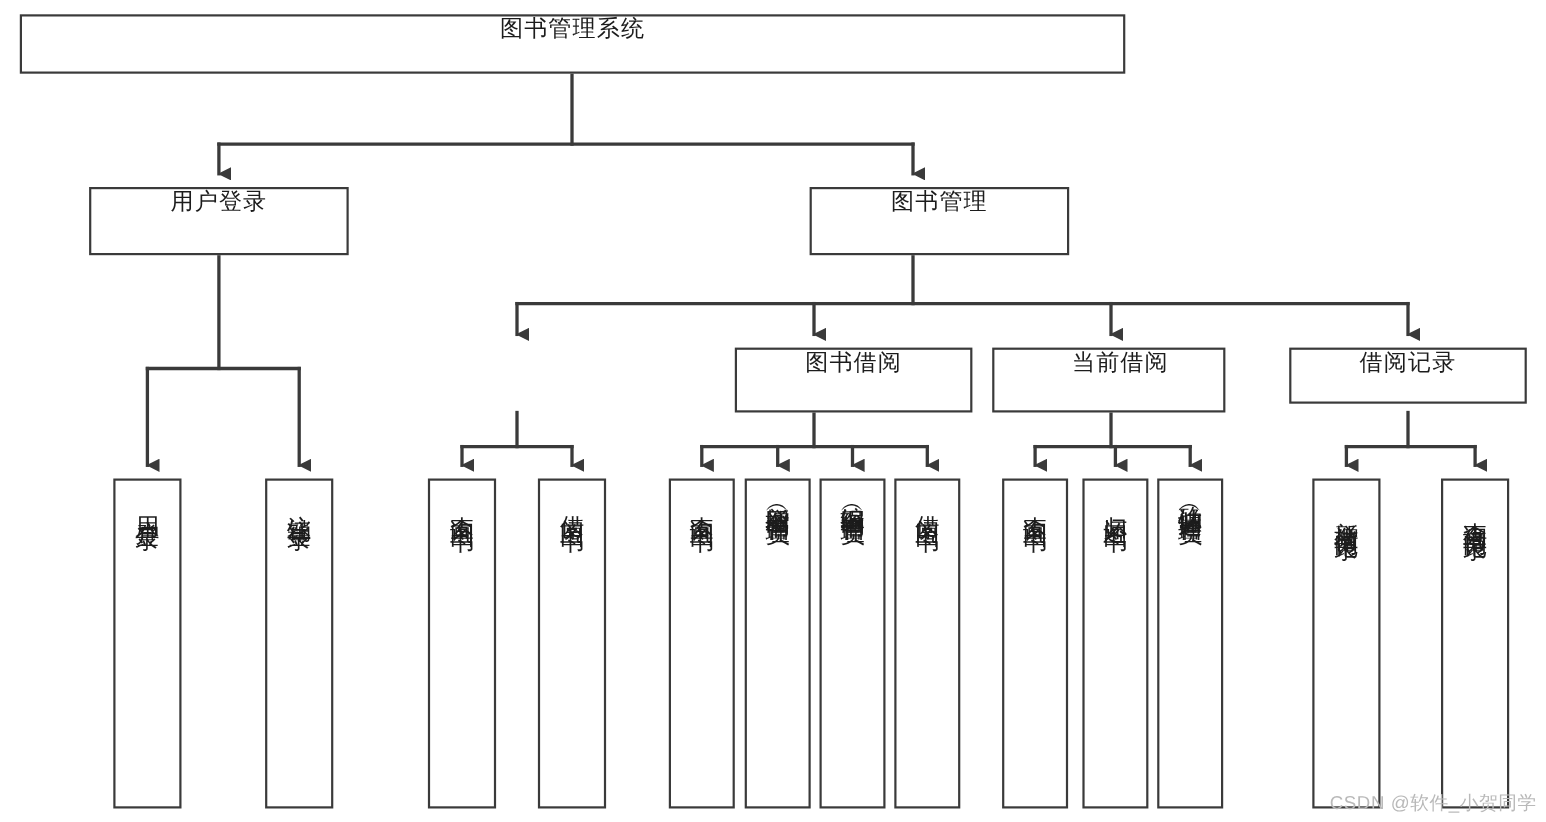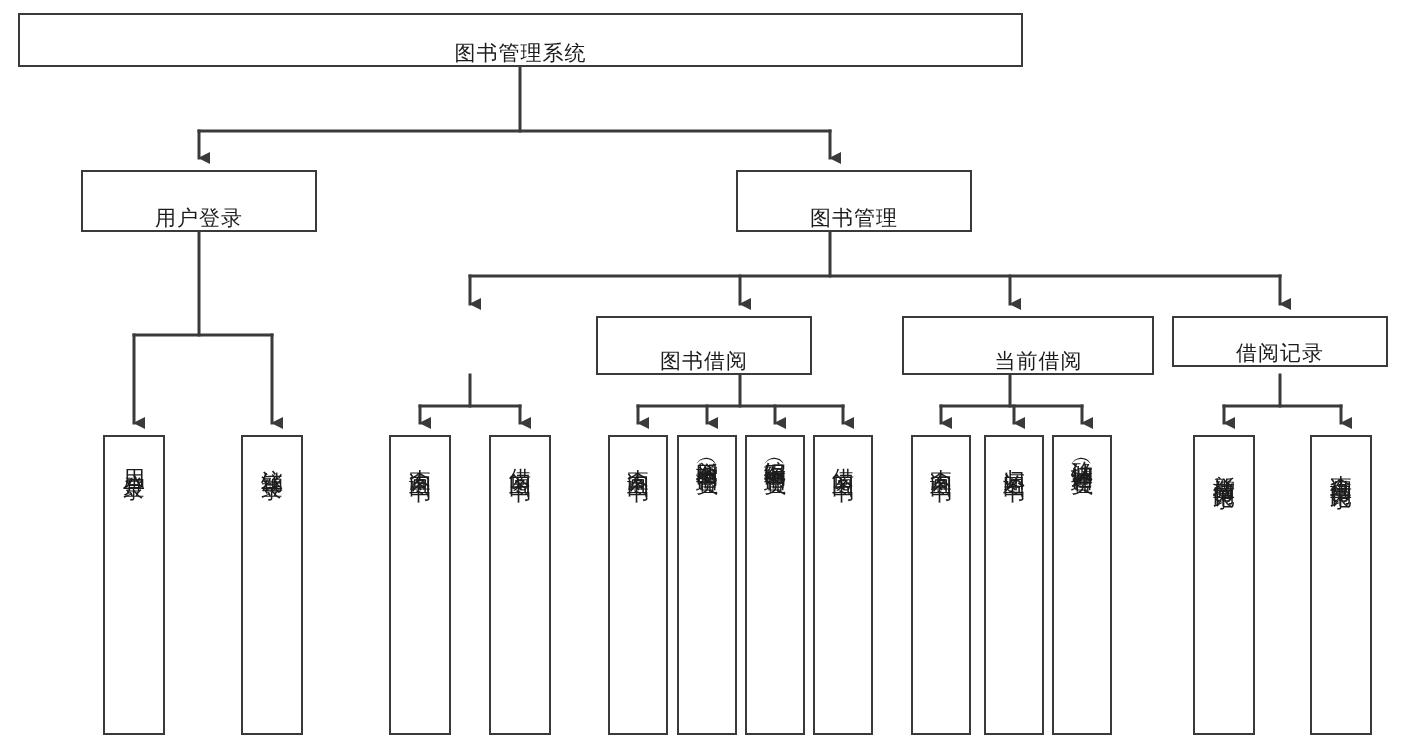--- a/index.html
+++ b/index.html
@@ -12,21 +12,21 @@
   #stage{position:relative;width:1405px;height:747px;}
 
   svg#wires{position:absolute;left:0;top:0;width:1405px;height:747px;}
 
   .node{
     position:absolute;
     box-sizing:border-box;
     background:#ffffff;
     border:2px solid #3a3a3a;
     display:flex;
-    align-items:flex-end;
+    align-items:flex-start;
     justify-content:center;
     color:#1c1c1c;
   }
   .node .lbl{
     font-size:21px;
     letter-spacing:1px;
     line-height:1.15;
     white-space:nowrap;
   }
   
@@ -115,24 +115,24 @@
     <span class="lbl">图书管理系统</span>
   </div>
 
   <div class="node" style="left:81px;top:170px;width:236px;height:62px;">
     <span class="lbl">用户登录</span>
   </div>
   <div class="node" style="left:736px;top:170px;width:236px;height:62px;">
     <span class="lbl">图书管理</span>
   </div>
 
-  <div class="node" style="left:596px;top:316px;width:216px;height:59px;">
+  <div class="node" style="left:668px;top:316px;width:216px;height:59px;">
     <span class="lbl">图书借阅</span>
   </div>
-  <div class="node" style="left:902px;top:316px;width:252px;height:59px;padding-left:21px;">
+  <div class="node" style="left:902px;top:316px;width:212px;height:59px;padding-left:21px;">
     <span class="lbl">当前借阅</span>
   </div>
   <div class="node" style="left:1172px;top:316px;width:216px;height:51px;">
     <span class="lbl">借阅记录</span>
   </div>
 
   <div class="node leaf" style="left:103px;top:435px;width:62px;height:300px;">
     <span class="lbl">用户登录</span>
   </div>
   <div class="node leaf" style="left:241px;top:435px;width:62px;height:300px;">
@@ -169,14 +169,15 @@
     <span class="lbl" style="letter-spacing:2px;">确认归还（管理员）</span>
   </div>
 
   <div class="node leaf" style="left:1193px;top:435px;width:62px;height:300px;padding-top:20px;">
     <span class="lbl" style="letter-spacing:3px;">新增借阅记录</span>
   </div>
   <div class="node leaf" style="left:1310px;top:435px;width:62px;height:300px;padding-top:20px;">
     <span class="lbl" style="letter-spacing:3px;">查询借阅记录</span>
   </div>
 
+  <div id="watermark">CSDN @软件_小贺同学</div>
 
 </div>
 
 </body></html>

